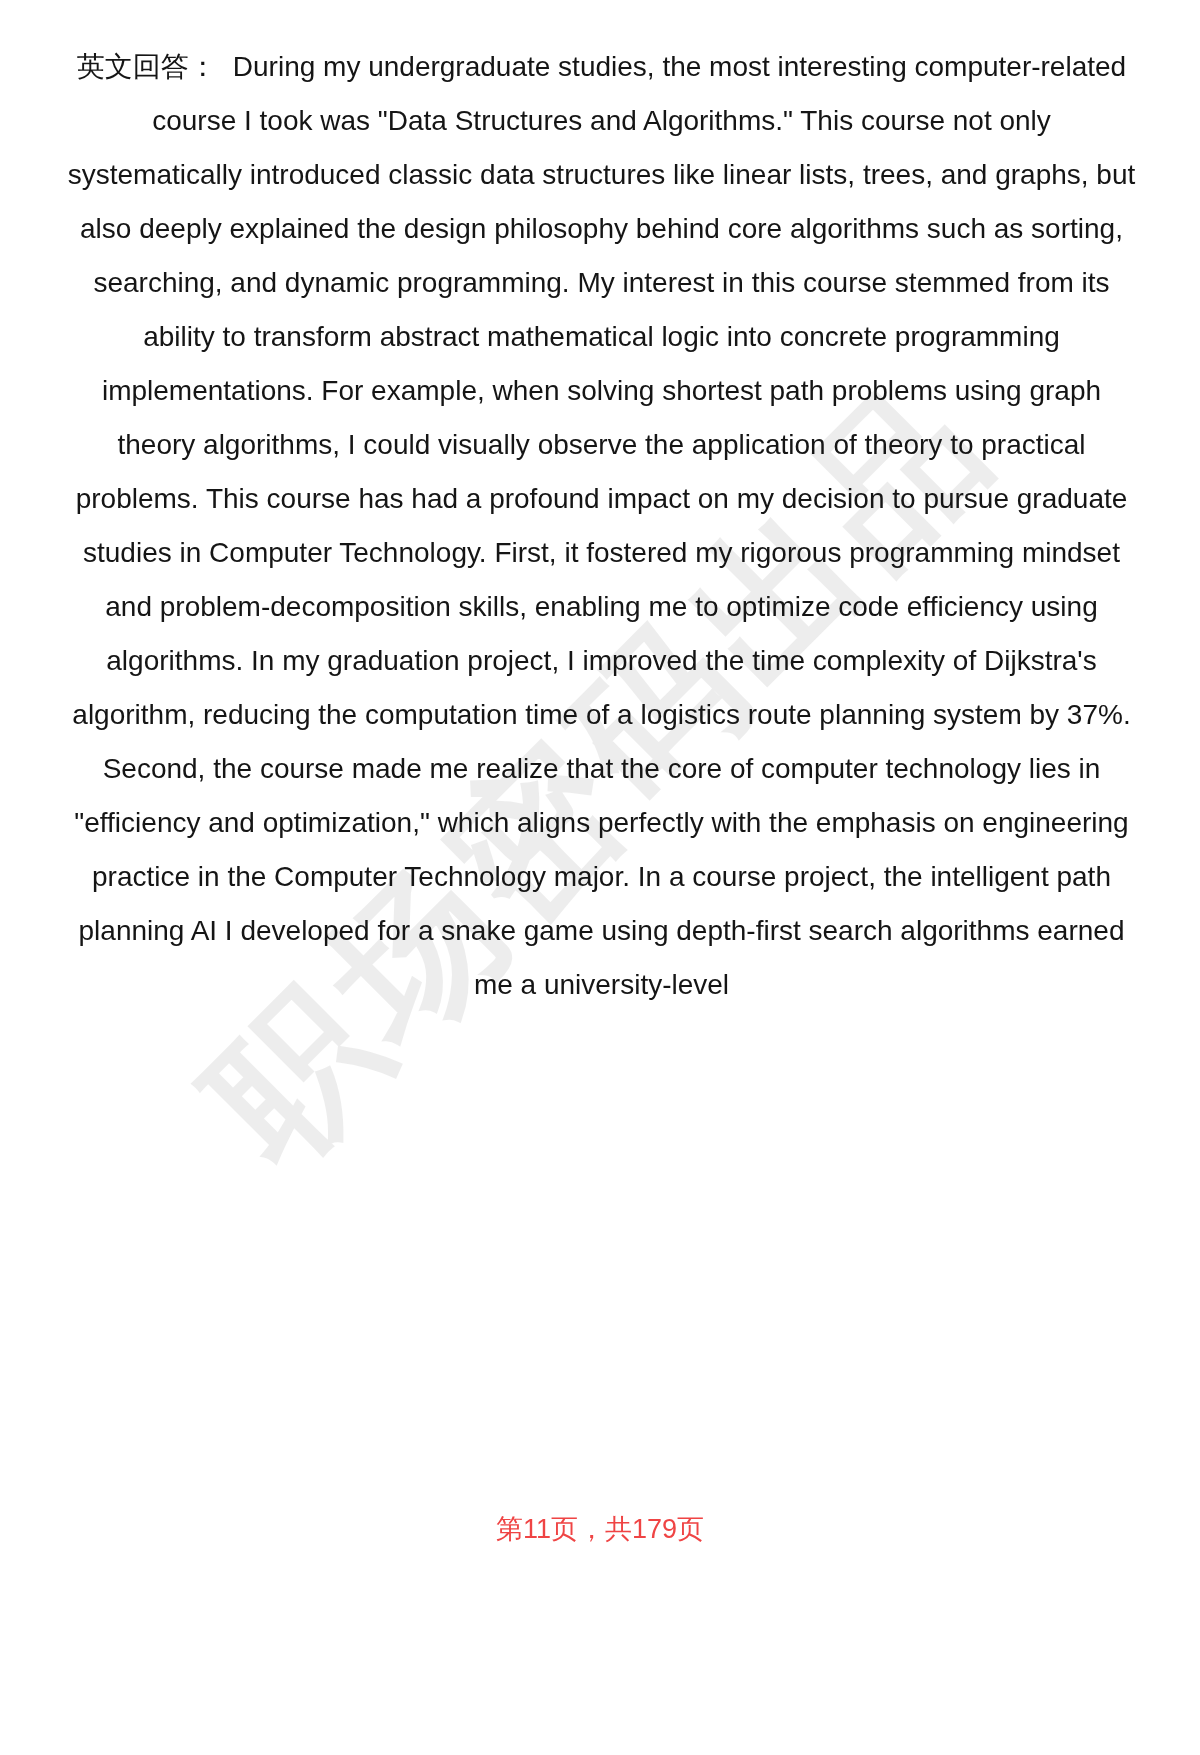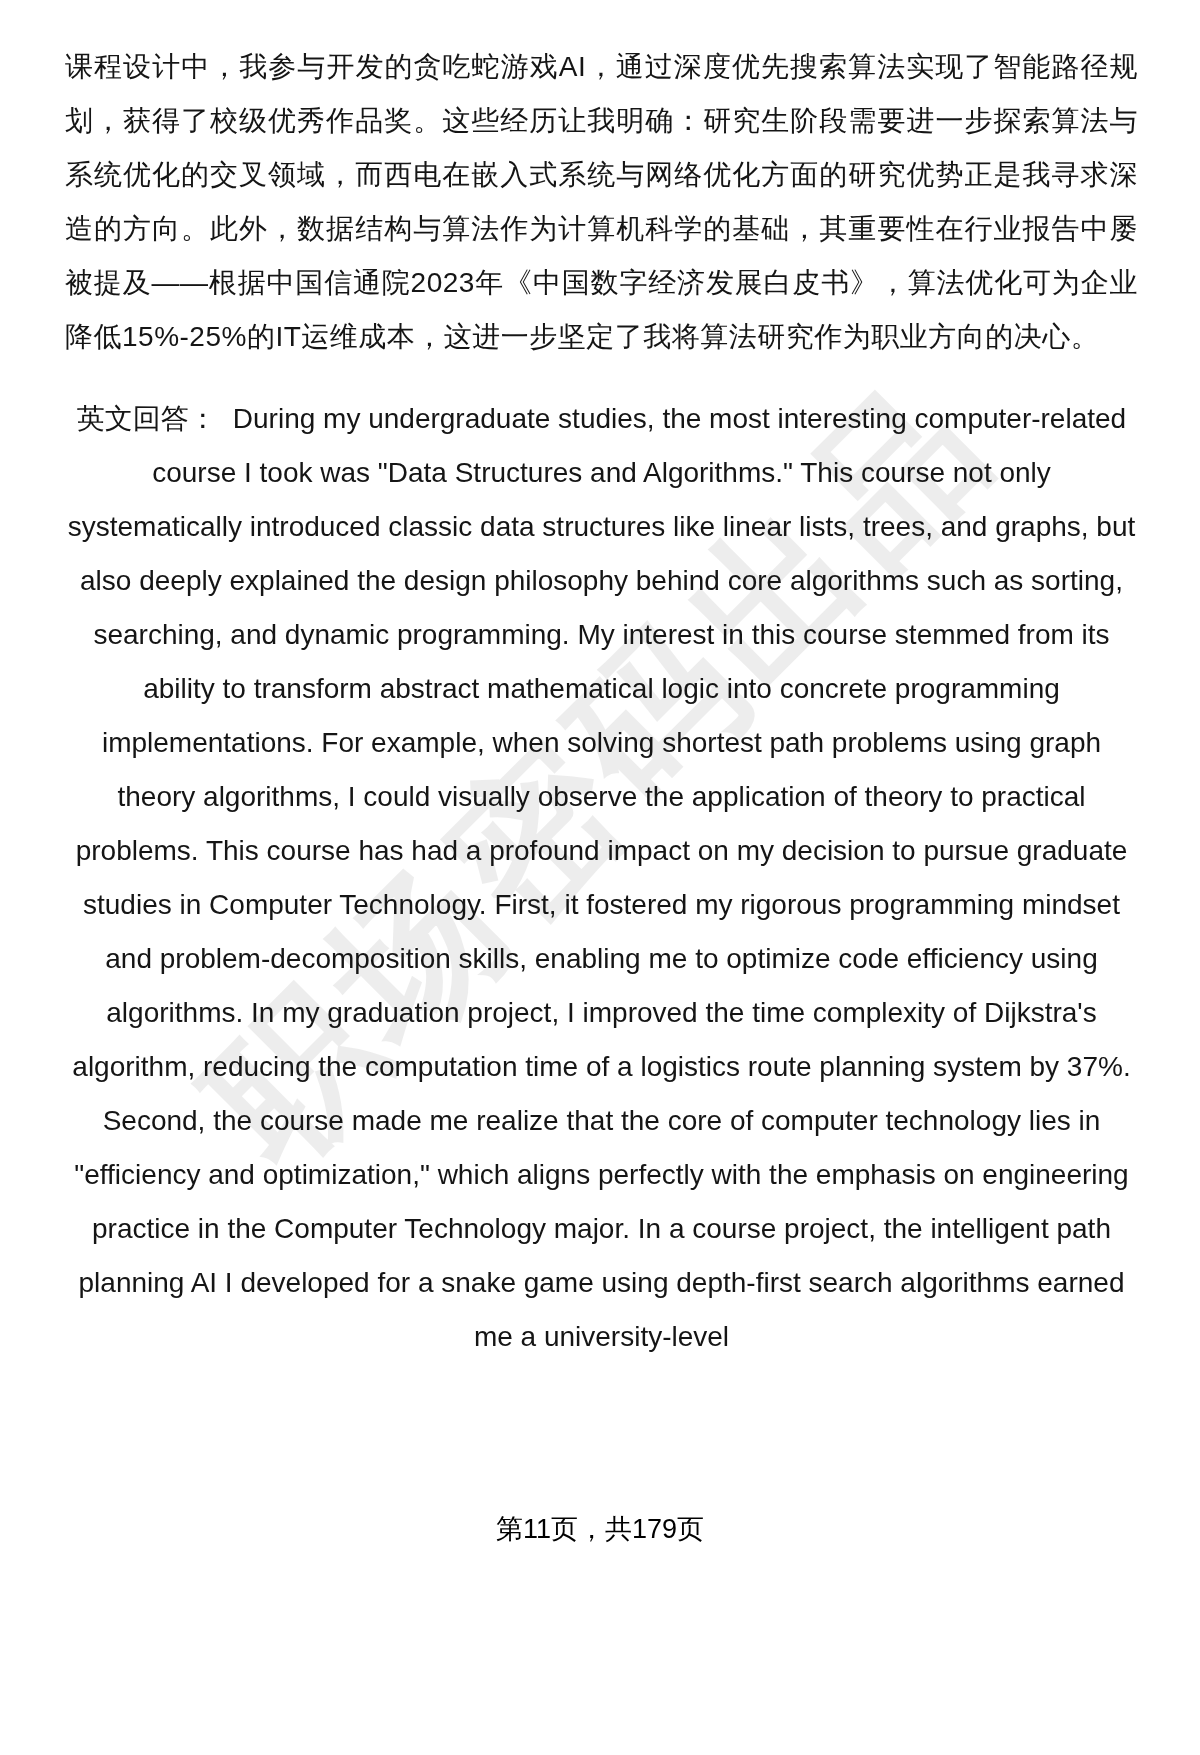--- a/index.html
+++ b/index.html
@@ -54,34 +54,33 @@
     padding-right: 16px;
   }
   .footer {
     position: absolute;
     top: 1512px;
     left: 0;
     right: 0;
     text-align: center;
     font-size: 27px;
     line-height: 34px;
-    color: #000000;
+    color: #ef4444;
     z-index: 1;
   }
 </style>
 </head>
 <body>
 
 <div class="page">
 
   <div class="watermark">职场密码出品</div>
 
   <div class="content">
 
-    <p class="para cn">课程设计中，我参与开发的贪吃蛇游戏AI，通过深度优先搜索算法实现了智能路径规划，获得了校级优秀作品奖。这些经历让我明确：研究生阶段需要进一步探索算法与系统优化的交叉领域，而西电在嵌入式系统与网络优化方面的研究优势正是我寻求深造的方向。此外，数据结构与算法作为计算机科学的基础，其重要性在行业报告中屡被提及——根据中国信通院2023年《中国数字经济发展白皮书》，算法优化可为企业降低15%-25%的IT运维成本，这进一步坚定了我将算法研究作为职业方向的决心。</p>
 
     <p class="para en">
       <span class="en-label">英文回答：</span><span>During my undergraduate studies, the most interesting computer-related course I took was "Data Structures and Algorithms." This course not only systematically introduced classic data structures like linear lists, trees, and graphs, but also deeply explained the design philosophy behind core algorithms such as sorting, searching, and dynamic programming. My interest in this course stemmed from its ability to transform abstract mathematical logic into concrete programming implementations. For example, when solving shortest path problems using graph theory algorithms, I could visually observe the application of theory to practical problems. This course has had a profound impact on my decision to pursue graduate studies in Computer Technology. First, it fostered my rigorous programming mindset and problem-decomposition skills, enabling me to optimize code efficiency using algorithms. In my graduation project, I improved the time complexity of Dijkstra's algorithm, reducing the computation time of a logistics route planning system by 37%. Second, the course made me realize that the core of computer technology lies in "efficiency and optimization," which aligns perfectly with the emphasis on engineering practice in the Computer Technology major. In a course project, the intelligent path planning AI I developed for a snake game using depth-first search algorithms earned me a university-level</span>
     </p>
 
   </div>
 
   <div class="footer">第11页，共179页</div>
 
 </div>

